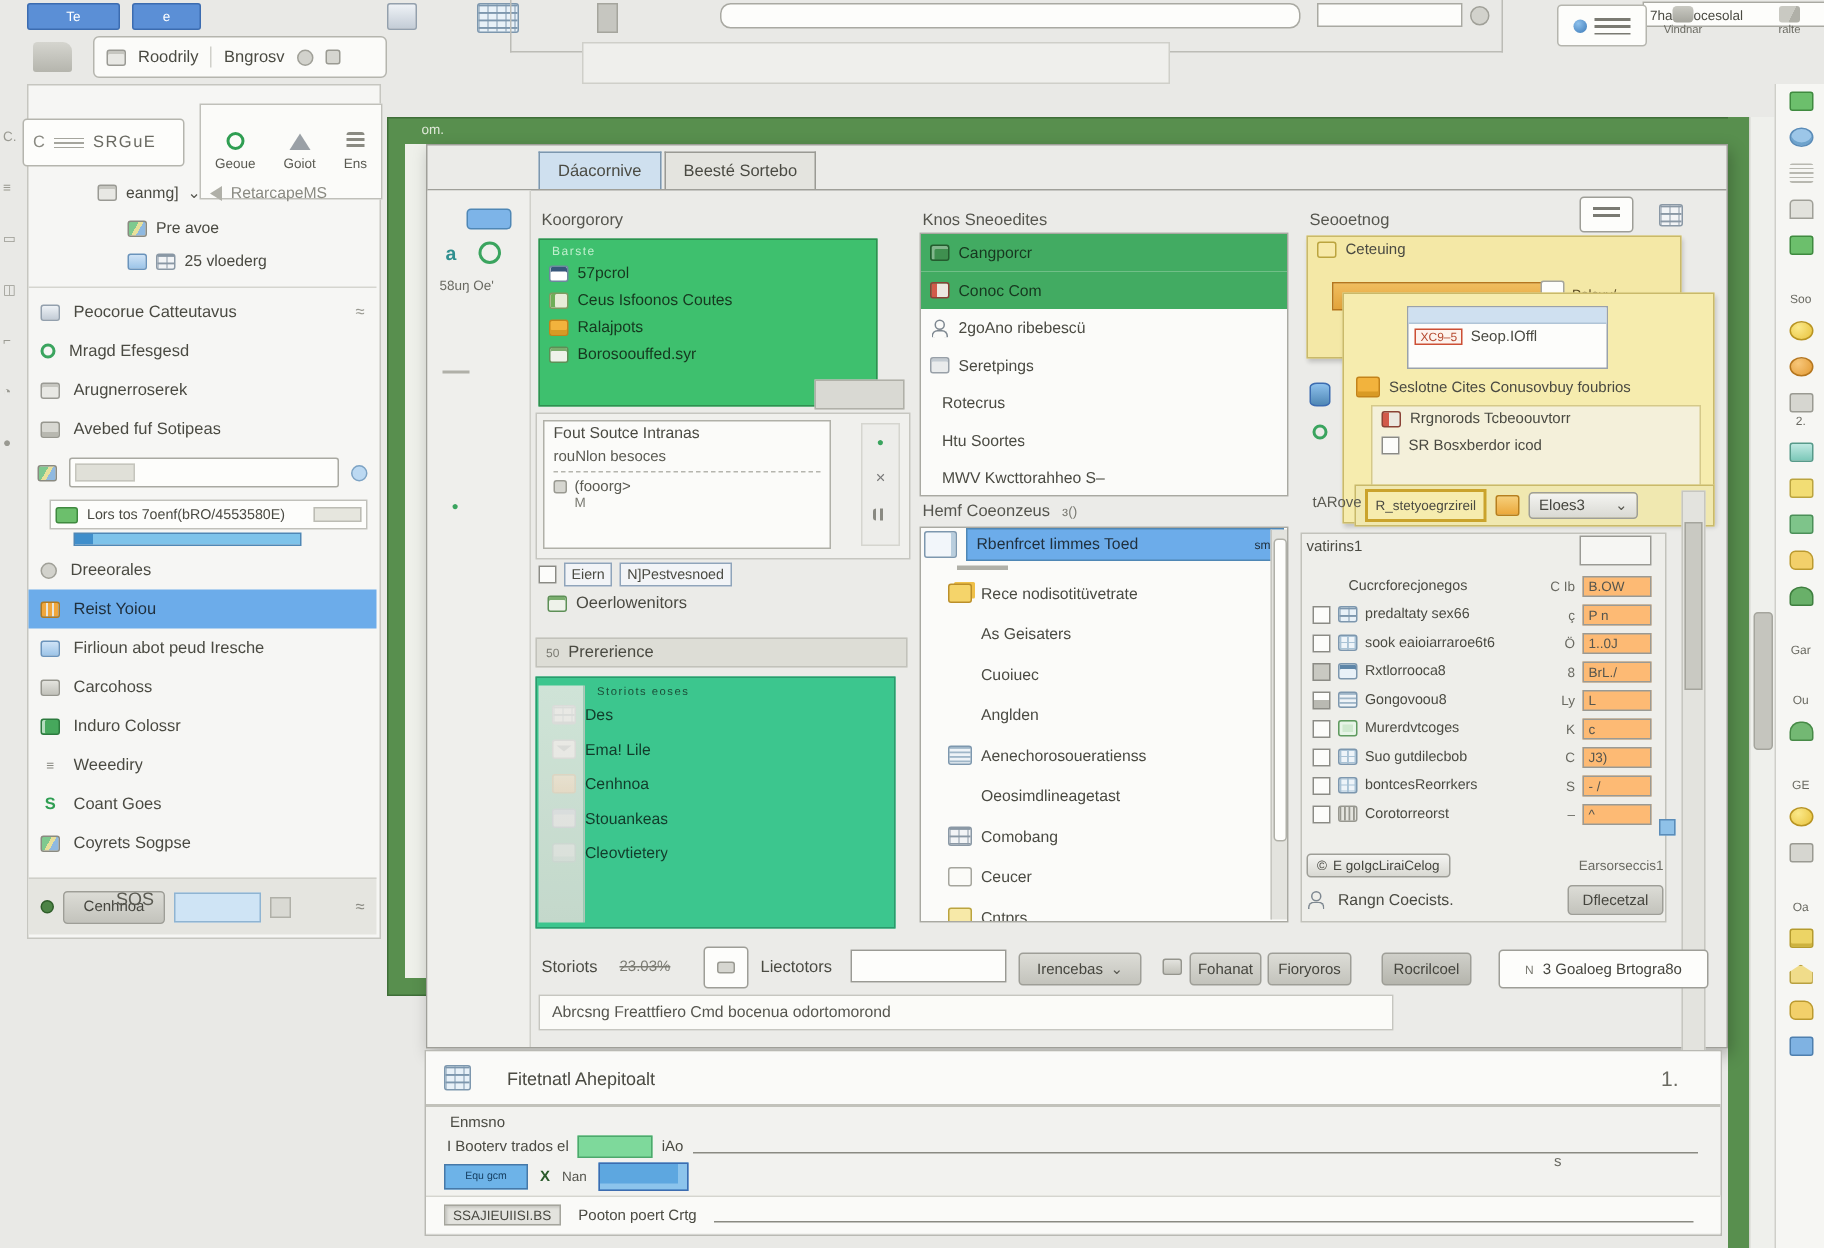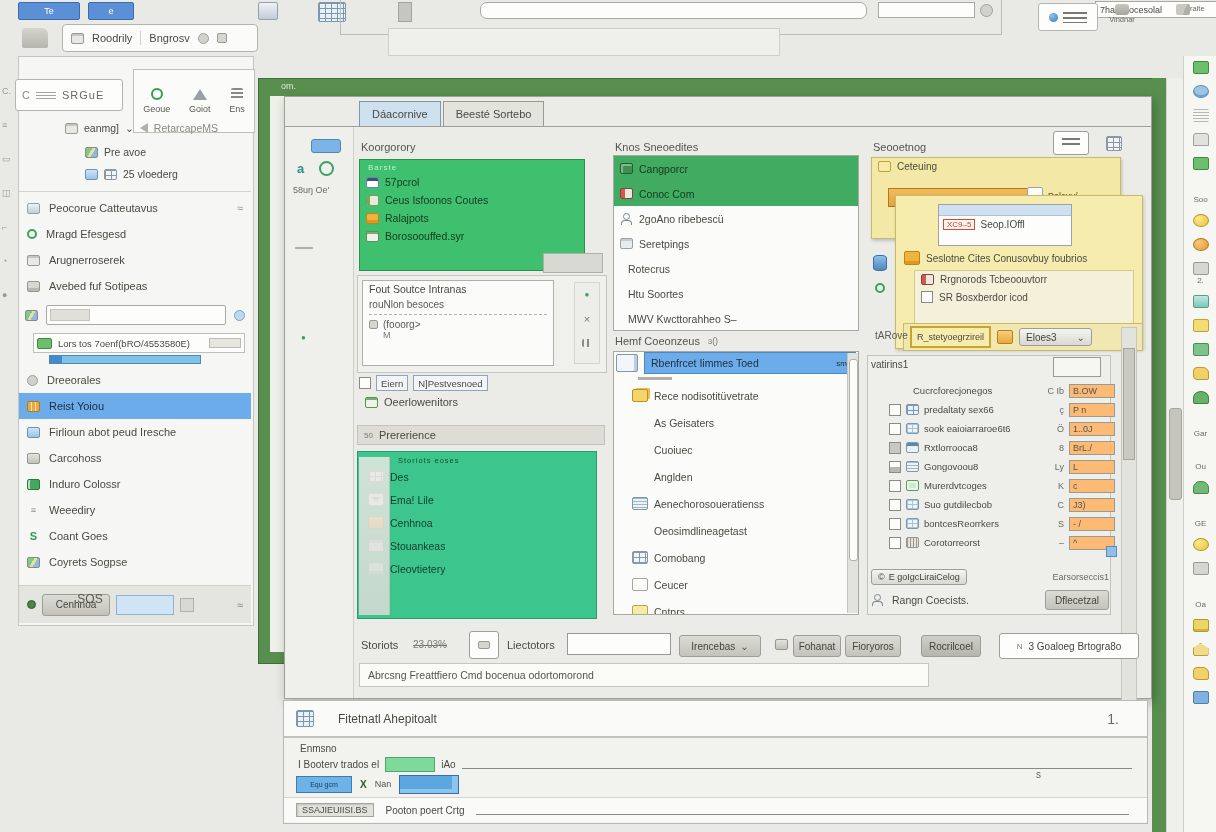--- a/index.html
+++ b/index.html
@@ -127,21 +127,21 @@
         <span>7han Hocesolal</span>
       </div>
     <div class="abs" style="left:1038px;top:3px;width:58px;height:26px;background:#fdfdfb;border:1px solid #b5b5ae;border-radius:3px;display:flex;align-items:center;gap:5px;justify-content:center">
       <span style="width:9px;height:9px;border-radius:50%;background:radial-gradient(circle at 35% 30%,#8ec1ec,#3b79b8)"></span>
       <span style="width:24px;height:11px;background:repeating-linear-gradient(#7a7a72 0 2px,transparent 2px 5px)"></span>
     </div>
     <div class="abs" style="left:1108px;top:4px;width:28px;height:22px;display:flex;flex-direction:column;align-items:center">
       <span style="width:14px;height:11px;background:linear-gradient(#c9c9c2,#a5a59d);border-radius:3px"></span>
       <span style="font-size:7.5px;color:#6a6a62">Vindnar</span>
     </div>
-    <div class="abs" style="left:1176px;top:4px;width:34px;height:22px;display:flex;flex-direction:row;">
+    <div class="abs" style="left:1176px;top:4px;width:34px;height:22px;display:flex;flex-direction:column;align-items:center">
       <span style="width:14px;height:11px;background:linear-gradient(115deg,#c9c9c2 60%,#b0b0a8 60%);border-radius:2px"></span>
       <span style="font-size:7.5px;color:#6a6a62">ralte</span>
     </div>
   </div>
 
   <div class="abs" style="left:0;top:24px;width:780px;height:34px">
     <span class="abs" style="left:22px;top:4px;width:26px;height:20px;background:linear-gradient(#d5d5cf,#b5b5ad);border-radius:3px 6px 2px 2px"></span>
     <div class="abs" style="left:62px;top:0;width:196px;height:28px;background:#fbfbf9;border:1px solid #b5b5ae;border-radius:4px;display:flex;align-items:center;gap:8px;padding:0 8px;box-sizing:border-box">
       <span class="ic panel-icon"></span>
       <span style="font-size:11px">Roodrily</span>
@@ -728,21 +728,21 @@
         <span class="btn" style="height:18px;padding:0 6px;gap:20px">
             <span>Eloes3</span>
             <span class="caret-down-icon"></span>
           </span>
       </div>
 
       <span style="position:absolute;left:8px;top:233px;font-size:10px;color:#5a5a52">tARove</span>
       <span style="position:absolute;left:4px;top:262px;font-size:10px">vatirins1</span>
       <span style="position:absolute;left:186px;top:260px;width:46px;height:18px;background:#f6f6f3;border:1px solid #9a9a94"></span>
 
-      <div style="position:absolute;left:20px;top:284px;width:230px">
+      <div style="position:absolute;left:6px;top:284px;width:230px">
 
           <div class="set-row">
             <span class="chk"></span>
             <span class="ic"></span>
             <span class="set-label">Cucrcforecjonegos</span>
             <span class="set-mid">C Ib</span>
             <span class="valbox">B.OW</span>
           </div>
 
           <div class="set-row">

